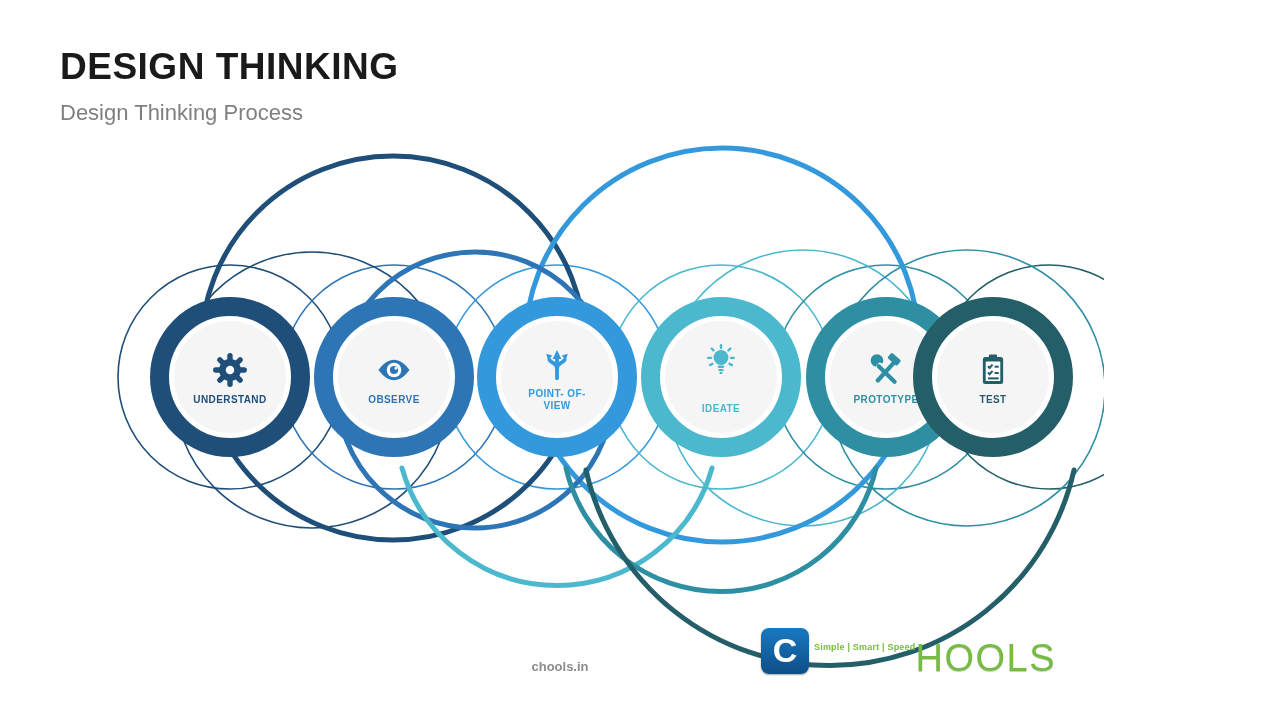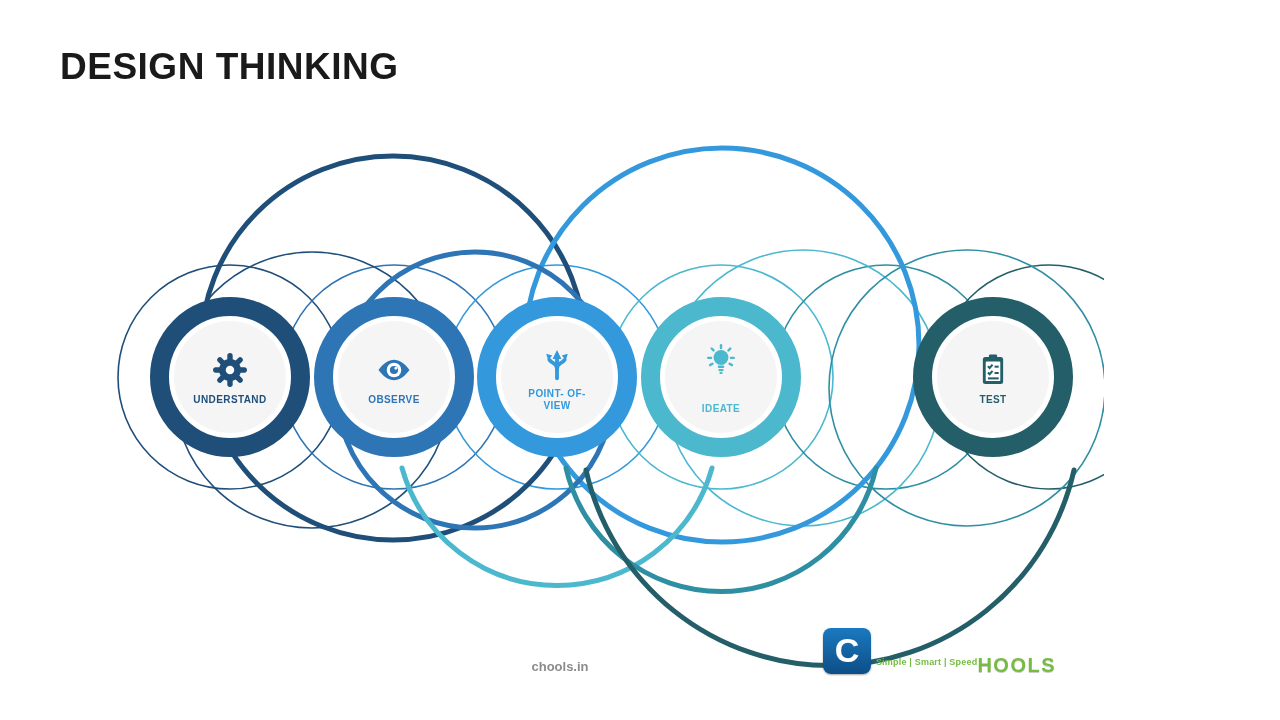--- a/index.html
+++ b/index.html
@@ -40,30 +40,31 @@
                font-size:13px; font-weight:700; color:var(--watermark,#8c8c8c); }
 
   .logo { position:absolute; right:48px; top:628px; display:flex; align-items:flex-end; }
   .logo-box { width:48px; height:46px; border-radius:8px;
               background:linear-gradient(180deg, var(--logo_blue_top,#1b79c0), var(--logo_blue_bottom,#0d4e86));
               display:flex; align-items:center; justify-content:center;
               box-shadow:0 1px 2px rgba(0,0,0,.35); }
   .logo-box .c { color:#fff; font-size:34px; font-weight:700; line-height:1; margin-top:-2px; }
   .logo-right { margin-left:5px; display:flex; flex-direction:row; align-items:flex-start; }
   .logo-tagline { font-size:9px; font-weight:700; color:var(--logo_green,#76BC43); letter-spacing:.2px; margin-bottom:2px; }
-  .logo-word { font-size:20px; font-weight:700; line-height:.85; letter-spacing:1.5px;
+  .logo-word { font-size:38px; font-weight:400; line-height:.85; letter-spacing:1.5px;
                color:var(--logo_green,#76BC43); text-shadow:0 1px 0 rgba(0,0,0,.2); }
 </style>
 </head>
 <body>
 
 <div class="slide">
 
   <div class="header">
     <div class="title">DESIGN THINKING</div>
+    <div class="subtitle">Design Thinking Process</div>
   </div>
 
   <svg class="arcs" width="1280" height="720" viewBox="0 0 1280 720">
 
     <circle class="thin sk1" cx="230" cy="377" r="112"></circle>
     <circle class="thin sk2" cx="394" cy="377" r="112"></circle>
     <circle class="thin sk3" cx="557" cy="377" r="112"></circle>
     <circle class="thin sk4" cx="721" cy="377" r="112"></circle>
     <circle class="thin sk5" cx="886" cy="377" r="112"></circle>
     <circle class="thin sk6" cx="1049" cy="377" r="112"></circle>
@@ -141,20 +142,34 @@
       <rect x="9.9" y="14.9" width="4.2" height="1.5" rx="0.7" fill="currentColor"></rect>
       <rect x="10.3" y="17" width="3.4" height="1.4" rx="0.7" fill="currentColor"></rect>
       <rect x="11" y="19" width="2" height="1.2" rx="0.6" fill="currentColor"></rect>
     </svg>
     <div class="label">
       <span>IDEATE</span>
         <span></span>
     </div>
   </div>
 
+  <div class="node" data-step="4" style="--c: #2E8FA3;">
+    <svg class="icon" viewBox="0 0 24 24">
+      <g stroke="currentColor" stroke-width="2.7" stroke-linecap="round" fill="none">
+        <path d="M7.4 9.6 L17.4 19.4"></path>
+        <path d="M16.6 7.8 L6.8 18.6"></path>
+      </g>
+      <path fill="currentColor" d="M9.9 7.8 A4 4 0 1 0 5.3 9.9 L7.6 7.3 Z"></path>
+      <rect x="13.2" y="3" width="8" height="4.4" rx="1" transform="rotate(42 17.2 5.2)" fill="currentColor"></rect>
+    </svg>
+    <div class="label">
+      <span>PROTOTYPE</span>
+        <span></span>
+    </div>
+  </div>
 
   <div class="node" data-step="5" style="--c: #245F69;">
     <svg class="icon" viewBox="0 0 24 24">
       <rect x="5.6" y="3.8" width="12.8" height="17" rx="1.6" fill="currentColor"></rect>
       <rect x="9.4" y="2.2" width="5.2" height="3.4" rx="0.8" fill="currentColor"></rect>
       <rect x="7.4" y="6.6" width="9.2" height="12.4" rx="0.6" fill="#fff"></rect>
       <g stroke="currentColor" stroke-width="1.3" fill="none">
         <path d="M8.8 9.6 l1.1 1.1 l1.8 -2.1"></path>
         <line x1="13" y1="9.9" x2="15.6" y2="9.9"></line>
         <path d="M8.8 13.6 l1.1 1.1 l1.8 -2.1"></path>

